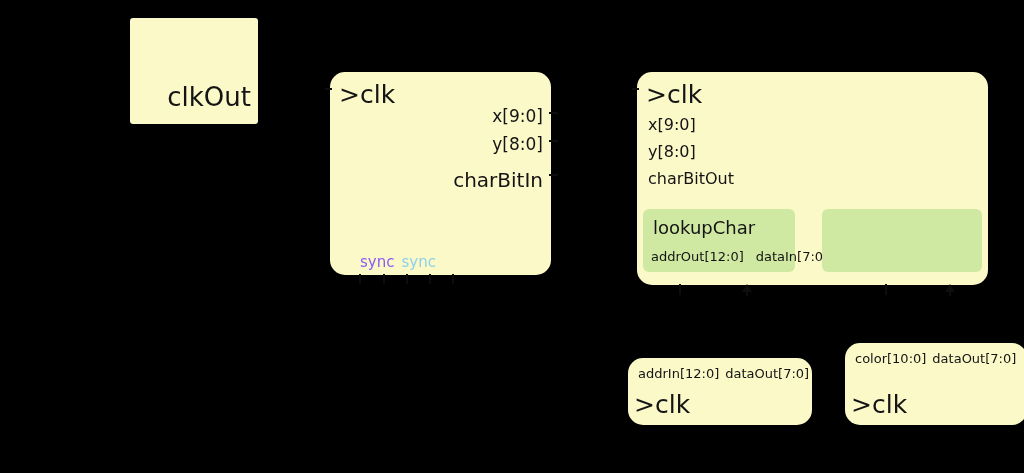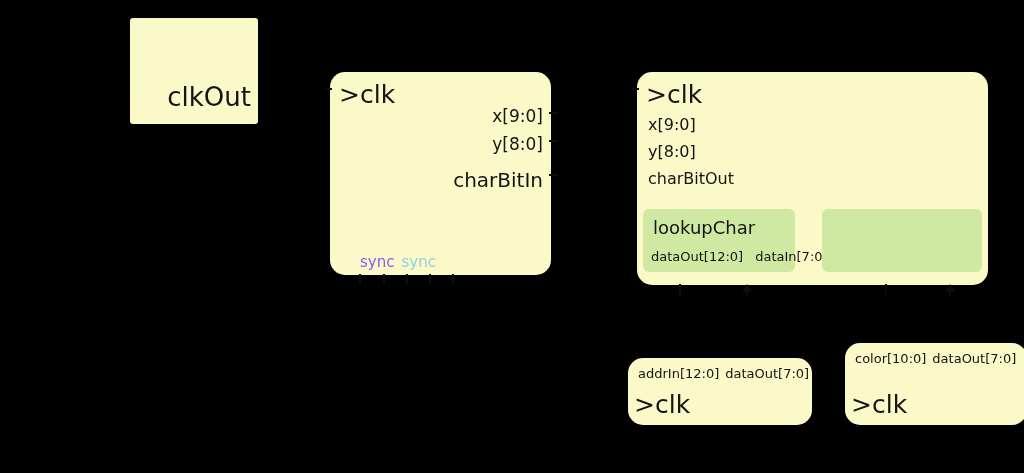--- a/index.html
+++ b/index.html
@@ -114,21 +114,21 @@
   <div class="pin-tick" style="left:549px; top:174px; width:9px; height:2px;"></div>
 
   <div class="block" id="blk-chr">
     <span class="clk-port">&gt;clk</span>
     <span class="p-x">x[9:0]</span>
     <span class="p-y">y[8:0]</span>
     <span class="p-cbo">charBitOut</span>
 
     <div class="subblock" id="sub-lookup">
       <span class="sub-title">lookupChar</span>
-      <span class="sub-pins"><span>dataOut[12:0]</span><span class="pin-right">dataIn[7:0]</span></span>
+      <span class="sub-pins"><span>addrOut[12:0]</span><span class="pin-right">dataIn[7:0]</span></span>
     </div>
 
     <div class="subblock" id="sub-glyph">
     </div>
   </div>
 
   <div class="pin-tick" style="left:632px; top:88px; width:7px; height:2px;"></div>
 
   <div class="pin-tick" style="left:679px; top:284px; height:11px;"></div>
   <div class="arrow-up" style="left:742px; top:284px;"></div>

